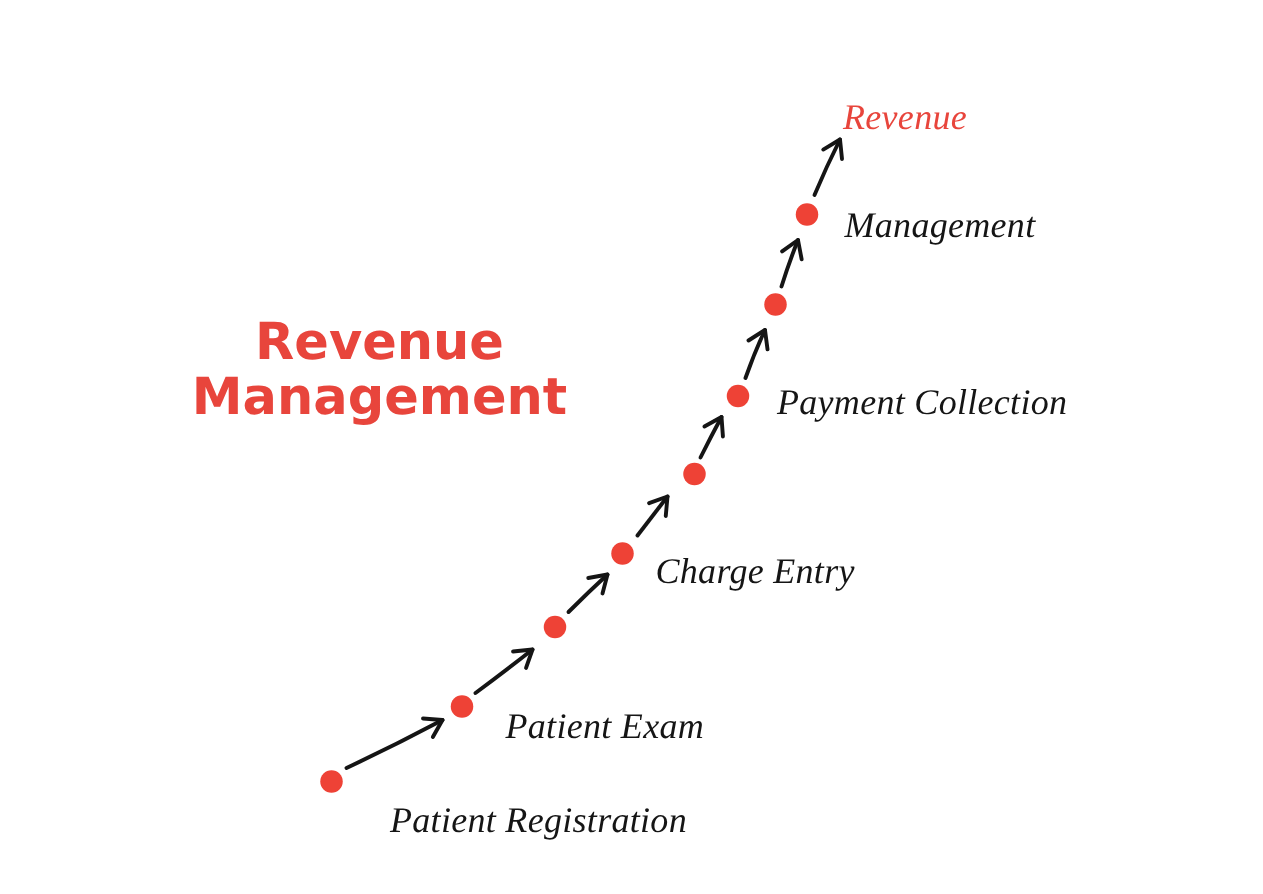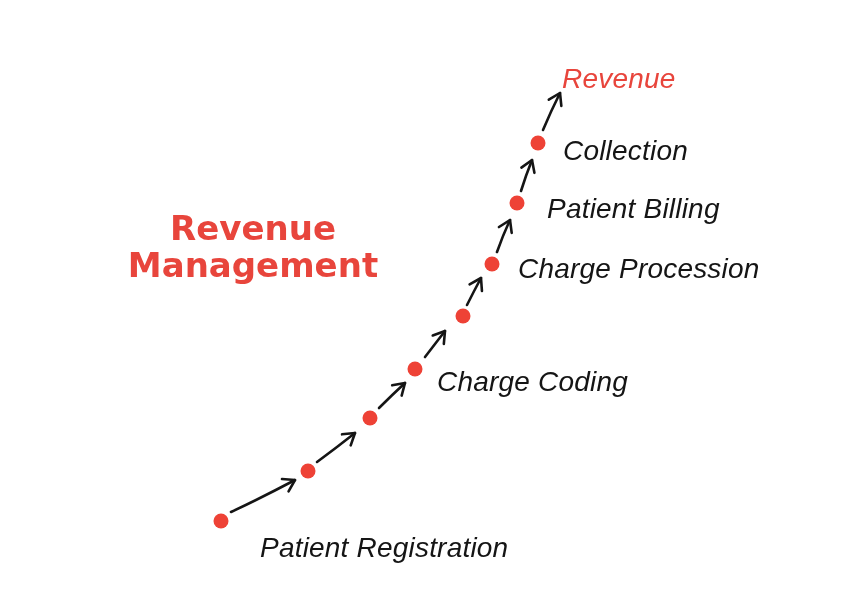--- a/index.html
+++ b/index.html
@@ -29,23 +29,23 @@
     letter-spacing: 0px;
   }
   .arrow-layer {
     position: absolute;
     left: 0;
     top: 0;
   }
   .step-label {
     position: absolute;
     transform: translateY(-52%);
-    font-family: Liberation Sans, sans-serif;
+    font-family: Liberation Serif, serif;
     font-style: italic;
-    font-size: 28px;
+    font-size: 24px;
     color: #151515;
     white-space: nowrap;
     letter-spacing: 0.2px;
   }
   .goal-label {
     color: #e8453c;
   }
 </style>
 </head>
 <body>
@@ -78,20 +78,20 @@
       <circle cx="370" cy="418" r="7.5"></circle>
       <circle cx="415" cy="369" r="7.5"></circle>
       <circle cx="463" cy="316" r="7.5"></circle>
       <circle cx="492" cy="264" r="7.5"></circle>
       <circle cx="517" cy="203" r="7.5"></circle>
       <circle cx="538" cy="143" r="7.5"></circle>
     </g>
   </svg>
 
   <div class="step-label" style="left:260px; top:533px;margin-top:16px;">Patient Registration</div>
-  <div class="step-label" style="left:437px; top:383px;">Charge Coding</div>
-  <div class="step-label" style="left:518px; top:270px;">Charge Procession</div>
-  <div class="step-label" style="left:547px; top:210px;">Patient Billing</div>
-  <div class="step-label" style="left:563px; top:152px;">Collection</div>
+  <div class="step-label" style="left:337px; top:486px;">Patient Exam</div>
+  <div class="step-label" style="left:437px; top:383px;">Charge Entry</div>
+  <div class="step-label" style="left:518px; top:270px;">Payment Collection</div>
+  <div class="step-label" style="left:563px; top:152px;">Management</div>
 
   <div class="step-label goal-label" style="left:562px; top:80px;">Revenue</div>
 
 </div>
 
 </body></html>

